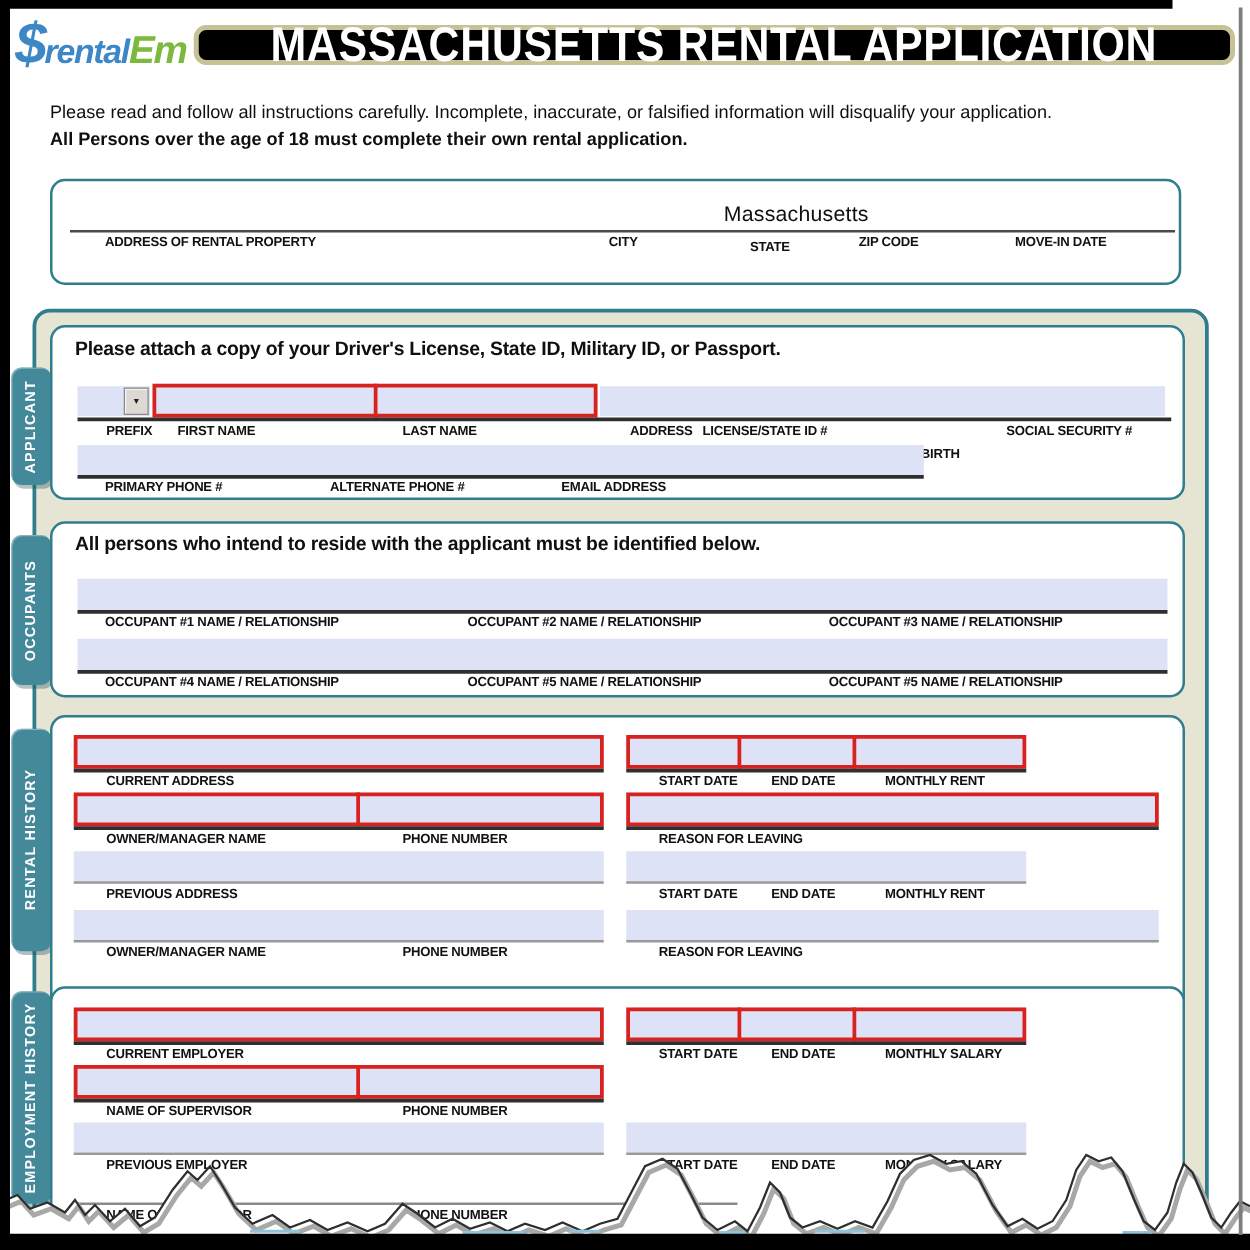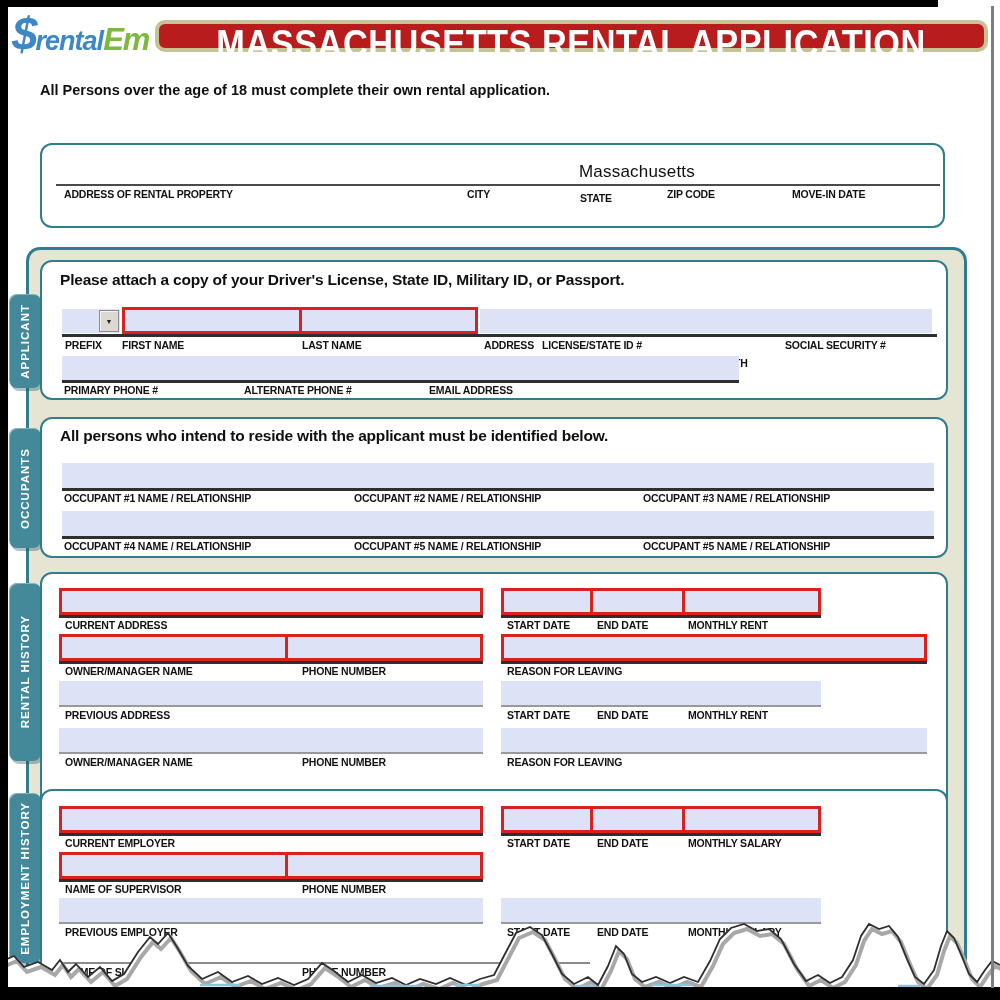--- a/index.html
+++ b/index.html
@@ -10,35 +10,35 @@
   
   .frame-left{left:0;top:0;width:8px;height:1000px;background:#000;}
   .frame-top{left:0;top:0;width:938px;height:7px;background:#000;}
   .frame-right{left:991px;top:6px;width:3px;height:982px;background:#7d7d7d;}
   
   .logo{left:12px;top:14px;display:flex;align-items:baseline;font-style:italic;font-weight:bold;white-space:nowrap;}
   .logo .dollar{font-size:46px;line-height:40px;color:#3d87c6;margin-right:-2px;}
   .logo .w1{font-size:27px;color:#3d87c6;letter-spacing:-1px;}
   .logo .w2{font-size:31px;color:#7db93e;letter-spacing:-1px;}
   
-  .banner{left:155px;top:20px;width:833px;height:32px;background:#b91c1c;border:4px solid #c6c295;
-          border-radius:10px;box-sizing:border-box;display:flex;justify-content:center;}
+  .banner{left:155px;top:20px;width:833px;height:32px;background:#000000;border:4px solid #c6c295;
+          border-radius:10px;box-sizing:border-box;display:flex;align-items:center;justify-content:center;}
   .banner span{color:#fff;font-size:33px;font-weight:bold;letter-spacing:0.5px;transform:scale(1.04,1.18);white-space:nowrap;}
   
   .intro{left:40px;top:79px;font-size:14.5px;line-height:22px;}
   .intro .b{font-weight:bold;}
   
   .panel{background:#fff;border:2.5px solid #2f7d8d;border-radius:12px;box-sizing:border-box;}
   .outerbox{left:26px;top:247px;width:941px;height:760px;background:#e6e4d3;border:3px solid #2f7d8d;
             border-radius:14px;box-sizing:border-box;}
   .tab{left:9px;width:32px;background:#44899a;border-radius:8px;display:flex;align-items:center;justify-content:center;
        box-shadow:inset 1px 1px 0 rgba(255,255,255,.35), 2px 3px 0 rgba(30,80,90,.35);}
   .tab span{writing-mode:vertical-rl;transform:rotate(180deg);color:#fff;font-weight:bold;font-size:11.5px;letter-spacing:1px;white-space:nowrap;}
   .heading{font-weight:bold;font-size:15.5px;letter-spacing:-0.2px;white-space:nowrap;}
-  .lbl{font-weight:bold;font-size:10.5px;letter-spacing:-0.2px;white-space:nowrap;color:#111;}
+  .lbl{font-weight:bold;font-size:10.5px;letter-spacing:-0.2px;white-space:nowrap;color:#111;margin-left:20px;}
   .field{background:#dde2f7;}
   .redbox{background:#dde2f7;border:3px solid #d9221f;box-sizing:border-box;}
   .rdiv{position:absolute;top:-3px;bottom:-3px;width:3px;background:#d9221f;}
   .uline{background:#2f2f2f;height:3px;}
   .uline-light{background:#999;height:2px;}
   .thinline{background:#4a4a4a;height:2px;}
   .dd{position:absolute;right:1px;top:1px;width:20px;height:22px;background:#dcd9d2;border:1px solid #8a8a8a;
       box-sizing:border-box;display:flex;align-items:center;justify-content:center;font-size:7px;color:#222;
       box-shadow:inset 1px 1px 0 #f5f4f1;}
   .statebig{font-size:17px;letter-spacing:0.2px;}
@@ -52,20 +52,21 @@
   <div class="abs logo">
     <span class="dollar">$</span>
       <span class="w1">rental</span>
       <span class="w2">Em</span>
   </div>
   <div class="abs banner">
     <span>MASSACHUSETTS RENTAL APPLICATION</span>
   </div>
 
   <div class="abs intro">
+    <div>Please read and follow all instructions carefully. Incomplete, inaccurate, or falsified information will disqualify your application.</div>
     <div class="b">All Persons over the age of 18 must complete their own rental application.</div>
   </div>
 
   <div class="abs panel" style="left:40px;top:143px;width:905px;height:85px;">
     <div class="abs statebig" style="left:490px;top:17px;width:210px;text-align:center;">Massachusetts</div>
     <div class="abs thinline" style="left:14px;top:39px;width:884px;"></div>
     <div class="abs lbl" style="left:22px;top:43px;">ADDRESS OF RENTAL PROPERTY</div>
     <div class="abs lbl" style="left:425px;top:43px;text-align:center;">CITY</div>
     <div class="abs lbl" style="left:538px;top:47px;">STATE</div>
     <div class="abs lbl" style="left:625px;top:43px;">ZIP CODE</div>

